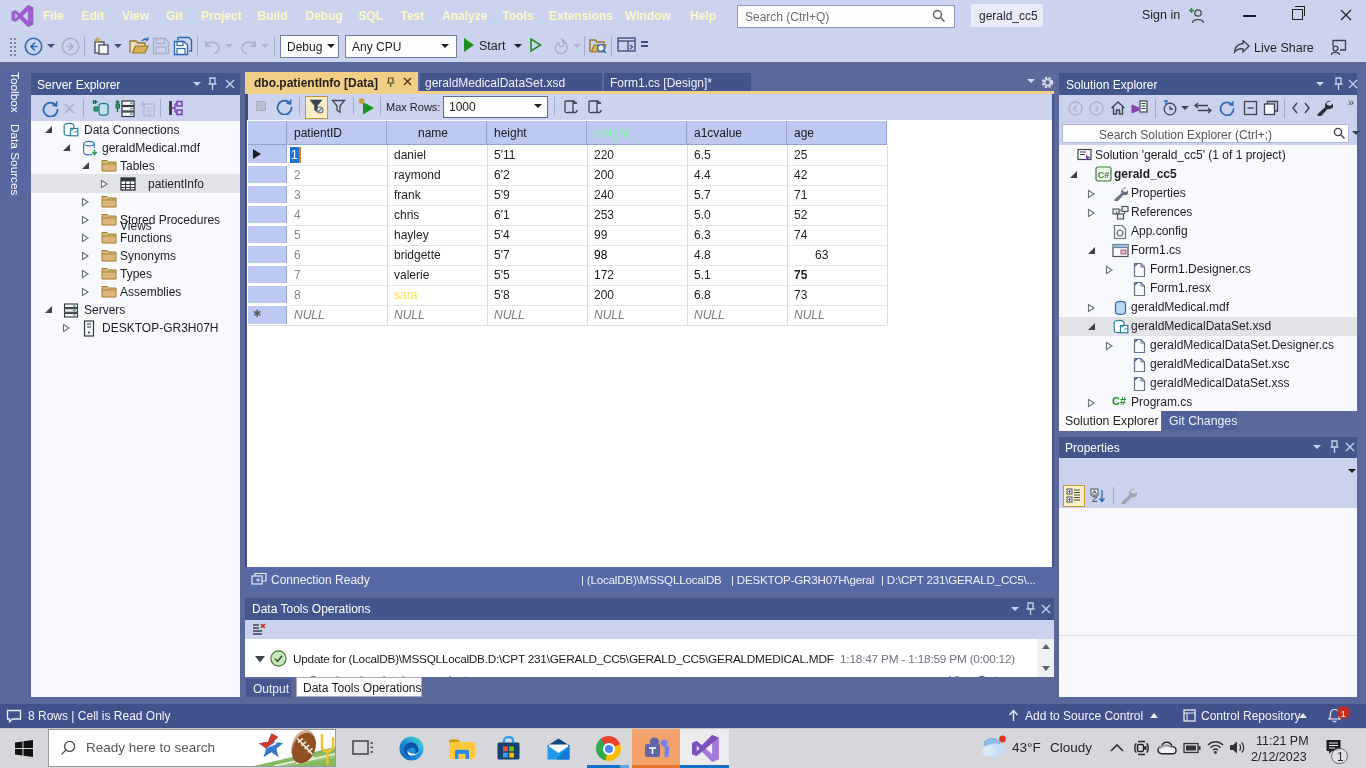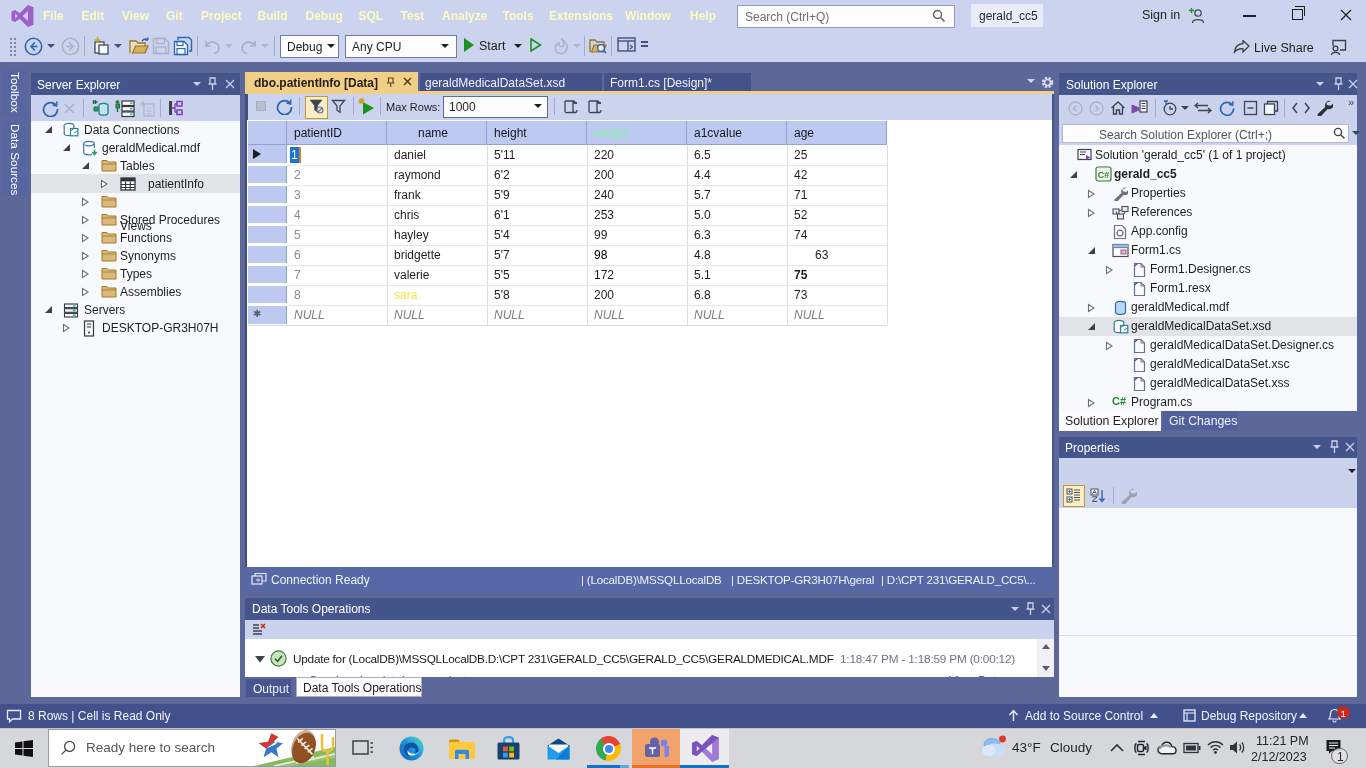--- a/index.html
+++ b/index.html
@@ -770,21 +770,21 @@
 <span class="tx" style="left:28px;top:709px;font-size:12px;color:#F2F4FA;">8 Rows | Cell is Read Only</span>
 <svg class="abs" style="left:1008px;top:709px;" width="11" height="13" viewBox="0 0 11 13">
     <path d="M5.5 12 V2 M1.5 6 L5.5 1.5 L9.5 6" fill="none" stroke="#E8EBF5" stroke-width="1.4"></path>
   </svg>
 <span class="tx" style="left:1025px;top:709px;font-size:12px;color:#F2F4FA;">Add to Source Control</span>
 <div class="sarr" style="left:1150px;top:713px;border-left:4px solid transparent;border-right:4px solid transparent;border-bottom:5px solid #E8EBF5;"></div>
 <svg class="abs" style="left:1183px;top:709px;" width="13" height="13" viewBox="0 0 13 13">
     <rect x="1" y="1" width="11" height="11" fill="none" stroke="#E8EBF5" stroke-width="1.3"></rect>
     <path d="M1 4 H12 M4 4 V12" stroke="#E8EBF5" stroke-width="1.1"></path>
   </svg>
-<span class="tx" style="left:1201px;top:709px;font-size:12px;color:#F2F4FA;">Debug Repository</span>
+<span class="tx" style="left:1201px;top:709px;font-size:12px;color:#F2F4FA;">Control Repository</span>
 <div class="sarr" style="left:1299px;top:713px;border-left:4px solid transparent;border-right:4px solid transparent;border-bottom:5px solid #E8EBF5;"></div>
 <svg class="abs" style="left:1328px;top:708px;" width="13" height="15" viewBox="0 0 13 15">
     <path d="M6.5 1.5 C9.5 1.5 10.5 3.5 10.5 6 C10.5 9 11.5 10.5 12 11 H1 C1.5 10.5 2.5 9 2.5 6 C2.5 3.5 3.5 1.5 6.5 1.5 Z M5 12.5 C5 14.5 8 14.5 8 12.5" fill="none" stroke="#E8EBF5" stroke-width="1.2"></path>
   </svg>
 <div class="abs" style="left:1337px;top:706px;width:13px;height:13px;border-radius:7px;background:#C42B1C;"></div>
 <span class="tx" style="left:1340.5px;top:708px;font-size:9.5px;color:#FFFFFF;">1</span>
 
 <div class="abs" style="left:0;top:728px;width:1366px;height:40px;background:#D6D7DA;border-top:1px solid #C3C4C8;box-sizing:border-box;"></div>
 <svg class="abs" style="left:15px;top:740px;" width="18" height="17" viewBox="0 0 18 17">
     <path d="M0 2.5 L7.5 1.4 V7.9 H0 Z M8.5 1.2 L18 0 V7.9 H8.5 Z M0 9 H7.5 V15.6 L0 14.5 Z M8.5 9 H18 V17 L8.5 15.8 Z" fill="#111111"></path>

